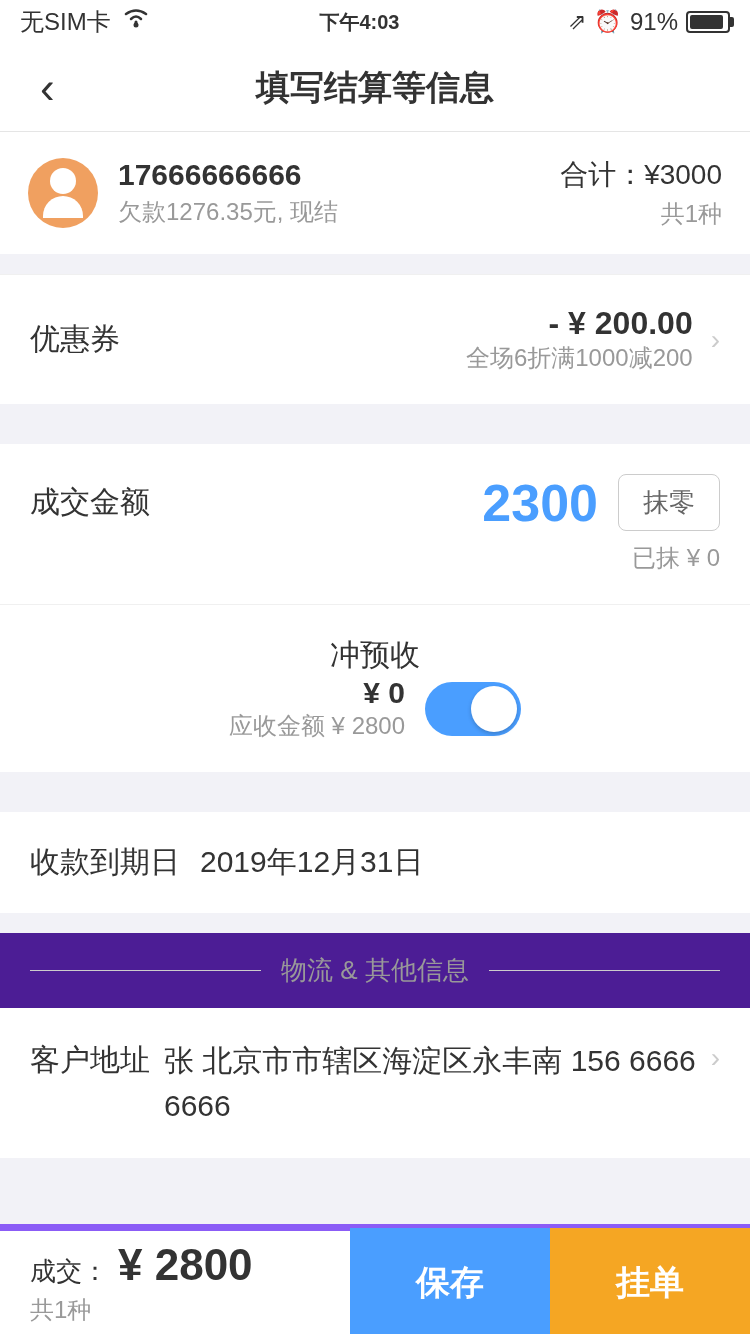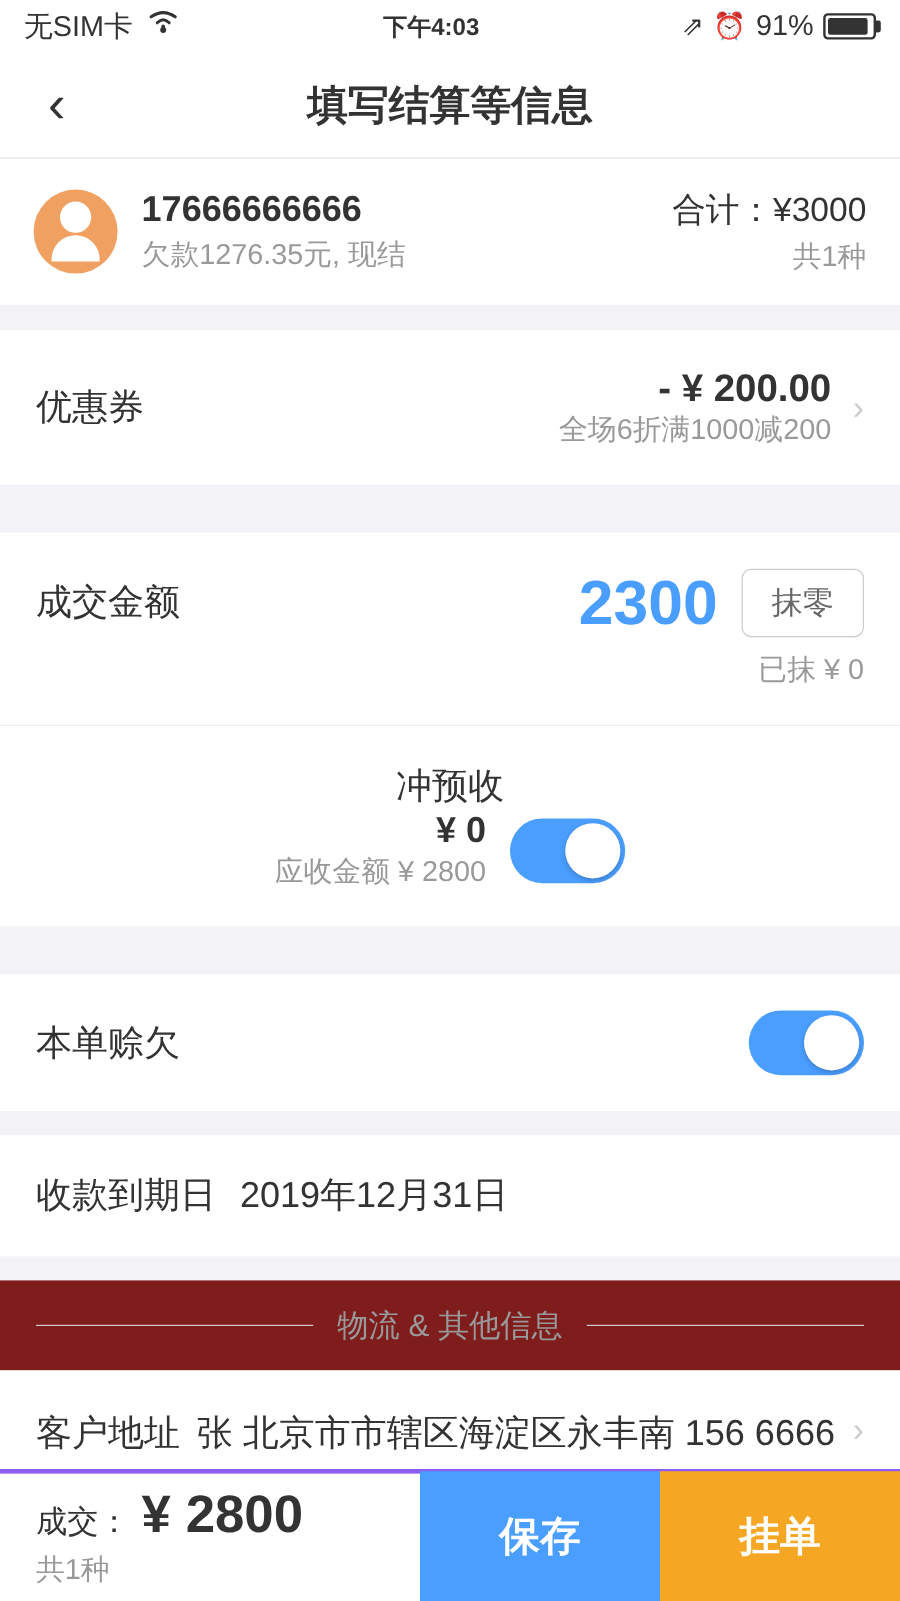--- a/index.html
+++ b/index.html
@@ -246,21 +246,21 @@
       background: #fff;
       padding: 30px;
       margin-bottom: 20px;
     }
     .duedate-row { display: flex; align-items: center; gap: 20px; }
     .duedate-label { font-size: 30px; color: #333; }
     .duedate-value { font-size: 30px; color: #333; }
 
     
     .divider-section {
-      background: #7f1d1d;
+      background: #4c1d95;
       padding: 20px 30px;
       display: flex;
       align-items: center;
       gap: 20px;
       margin-bottom: 0;
     }
     .divider-line {
       flex: 1;
       height: 1px;
       background: #ccc;
@@ -285,21 +285,21 @@
     
     .bottom-bar {
       position: fixed;
       bottom: 0;
       left: 0;
       width: 750px;
       height: 110px;
       background: #fff;
       display: flex;
       align-items: center;
-      border-top: 4px solid #8b5cf6;
+      border-top: 7px solid #8b5cf6;
     }
     .bottom-info {
       flex: 1;
       padding: 0 30px;
     }
     .bottom-total-row { display: flex; align-items: baseline; gap: 10px; }
     .bottom-label { font-size: 26px; color: #333; }
     .bottom-amount { font-size: 44px; font-weight: 600; color: #333; }
     .bottom-count { font-size: 24px; color: #999; margin-top: 4px; }
     .bottom-btn {
@@ -411,28 +411,20 @@
         </div>
         <div class="toggle">
           <div class="toggle-knob"></div>
         </div>
       </div>
     </div>
   </div>
 
   <div class="section-gray"></div>
 
-  <div class="debt-section card">
-    <div class="debt-row">
-      <span class="debt-label">本单赊欠</span>
-      <div class="toggle">
-        <div class="toggle-knob"></div>
-      </div>
-    </div>
-  </div>
 
   <div class="duedate-section card">
     <div class="duedate-row">
       <span class="duedate-label">收款到期日</span>
       <span class="duedate-value">2019年12月31日</span>
     </div>
   </div>
 
   <div class="divider-section">
     <div class="divider-line"></div>

